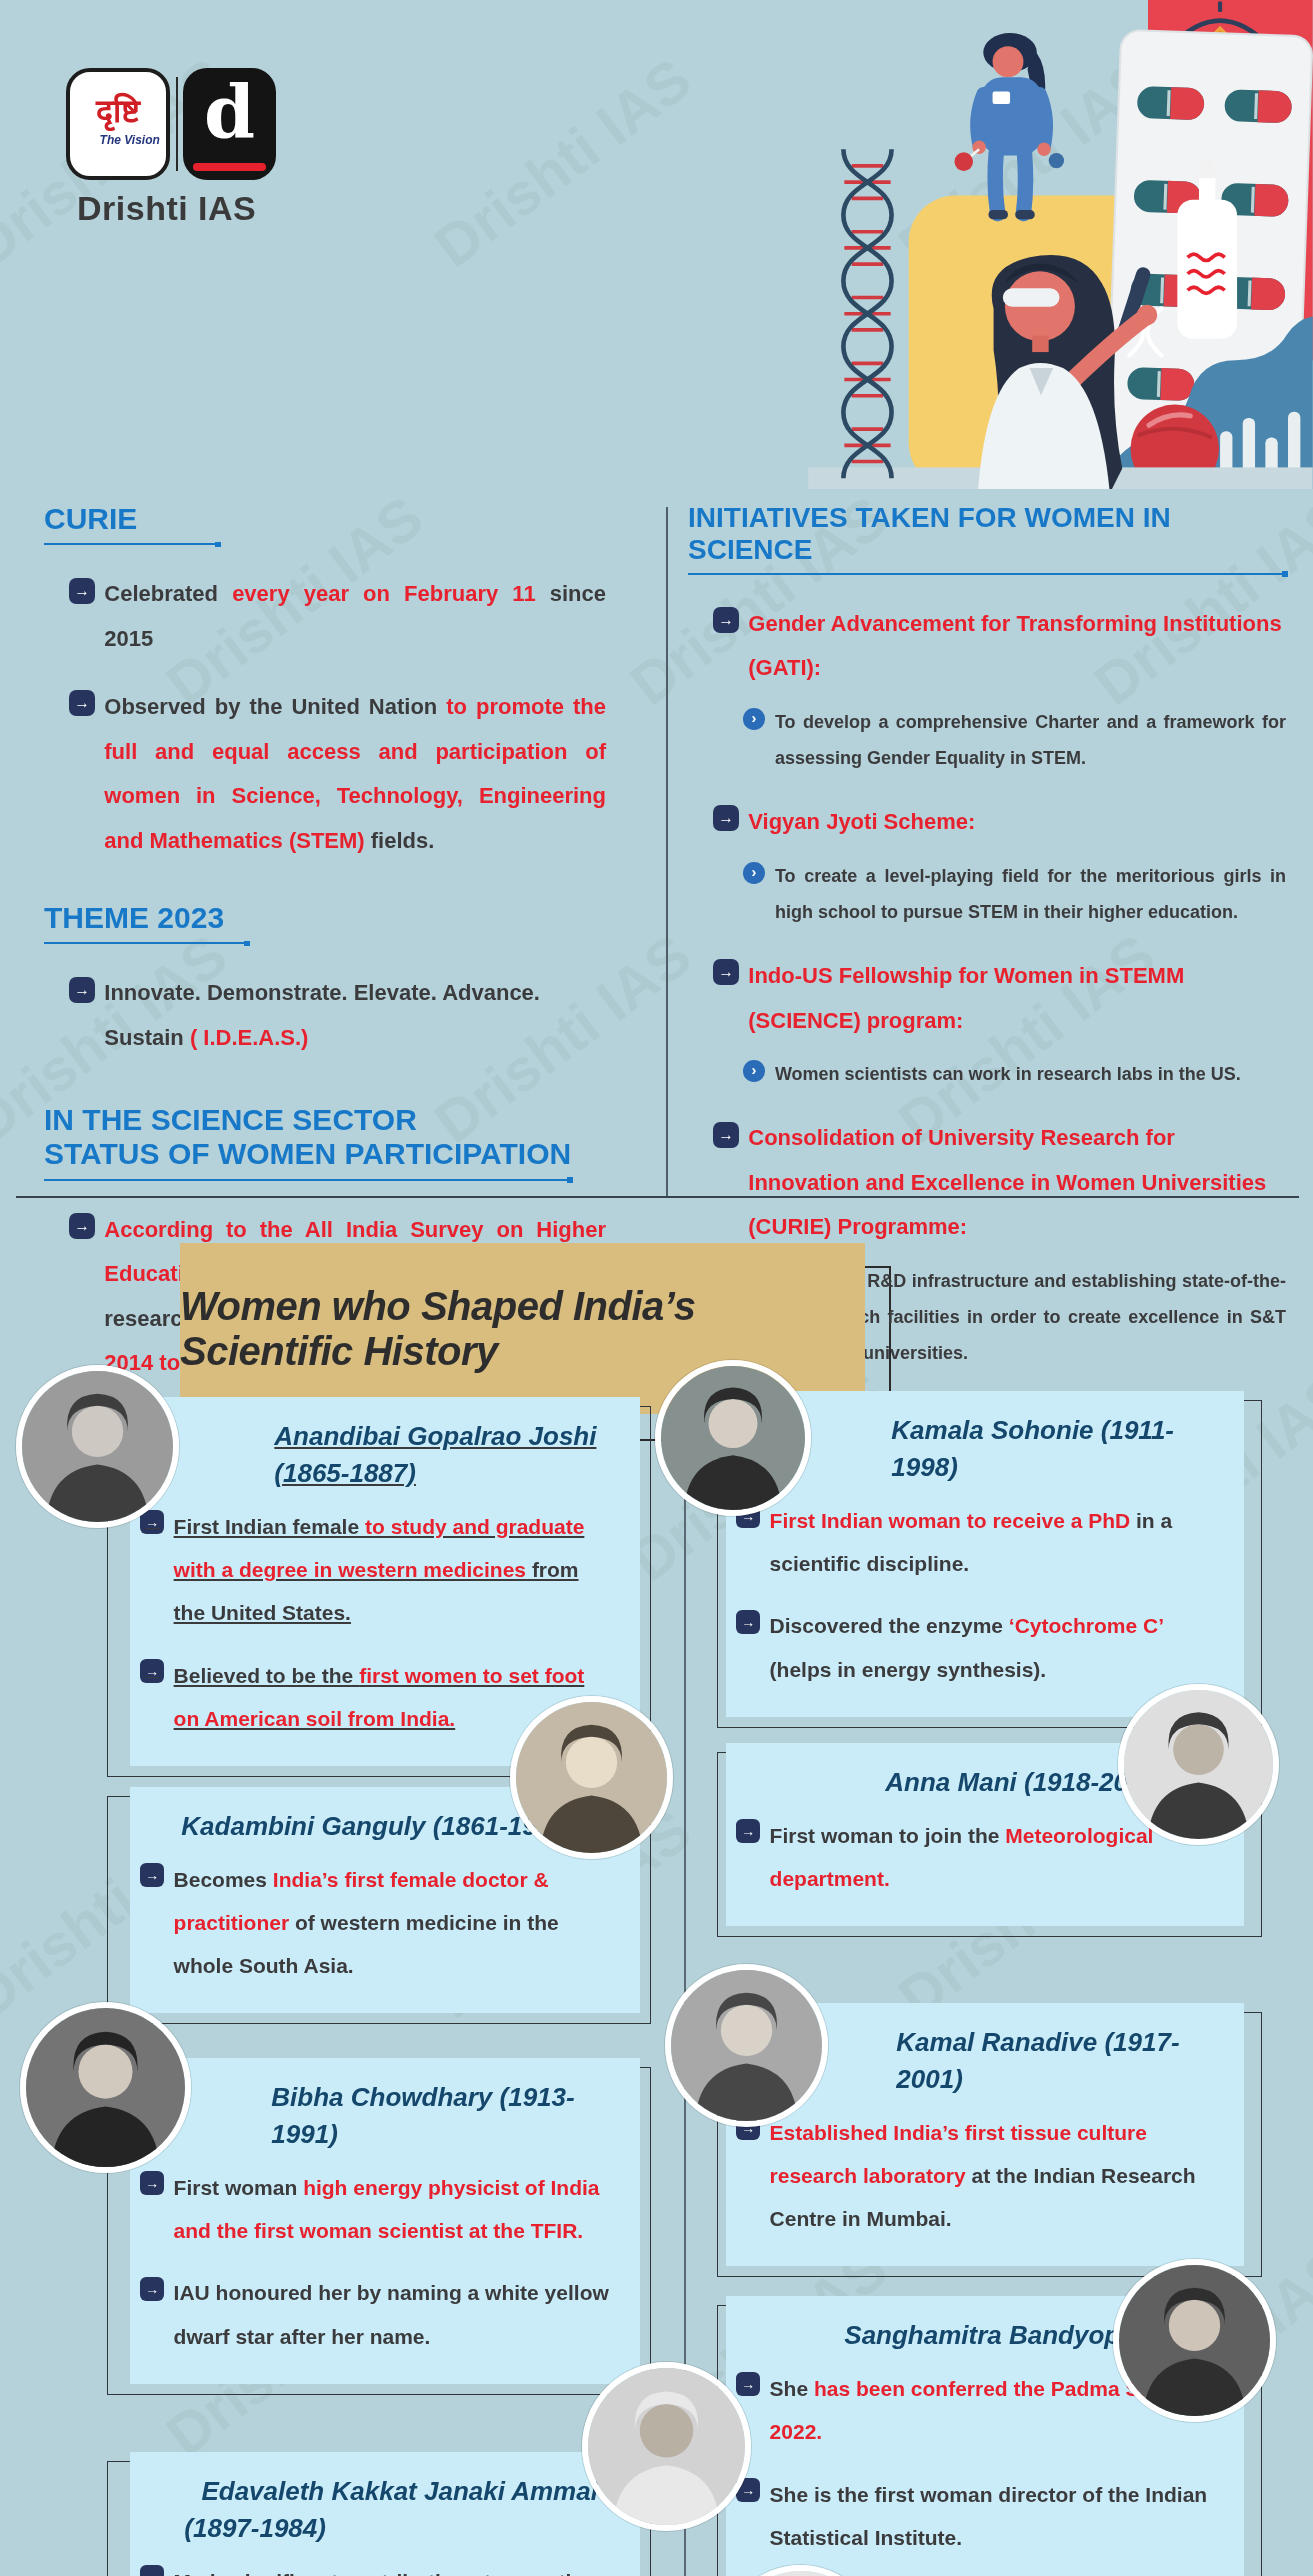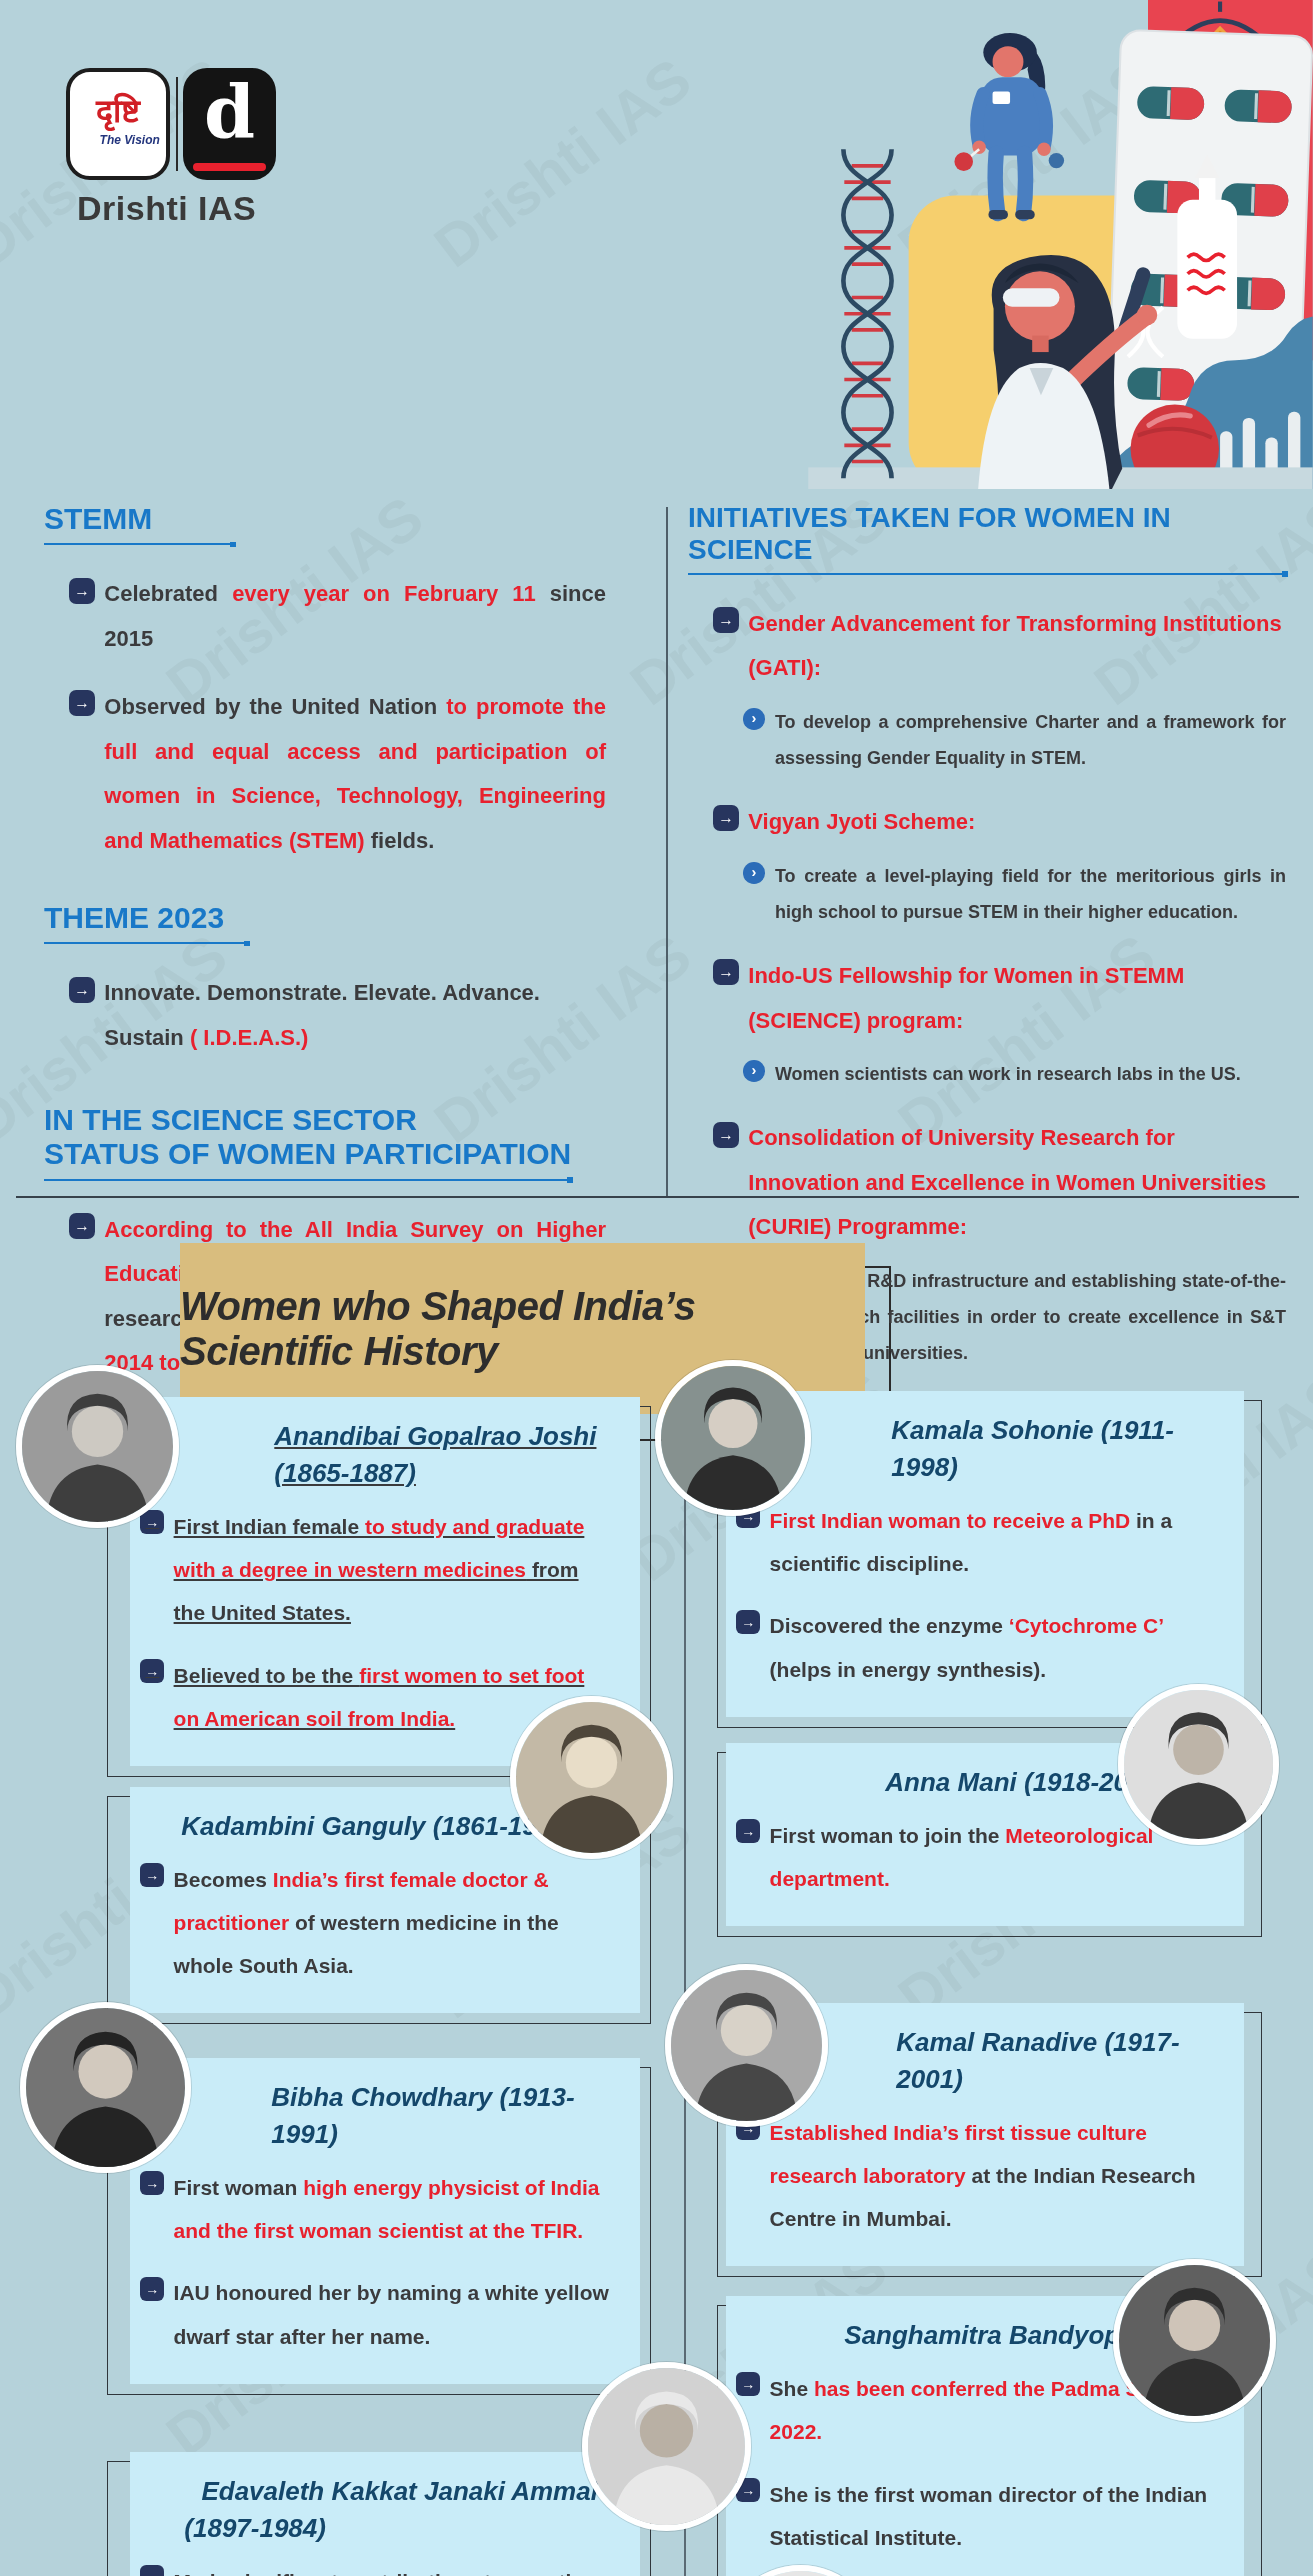--- a/index.html
+++ b/index.html
@@ -237,21 +237,21 @@
       </g>
       <path d="M210,262 Q290,185 352,138" stroke="#e2756b" stroke-width="34" stroke-linecap="round" fill="none"></path>
       <circle cx="358" cy="132" r="20" fill="#e2756b"></circle>
       <path d="M30,470 Q45,280 110,235 Q150,215 195,235 Q265,275 285,470 Z" fill="#eef3f6"></path>
       <path d="M130,235 L152,288 L176,235 Z" fill="#c9d4da"></path>
     </g>
   </svg>
 
 
   <div id="col-left">
-    <h2 class="sec-h" id="h-about">STEMM</h2>
+    <h2 class="sec-h" id="h-about">CURIE</h2>
     <div class="blist" id="about-list">
         <div class="bullet">
           <span class="ic">→</span>
           <p class="btxt jt"><span>Celebrated </span><span class="r">every year on February 11</span><span> since 2015</span></p>
         </div>
         <div class="bullet">
           <span class="ic">→</span>
           <p class="btxt jt"><span>Observed by the United Nation </span><span class="r">to promote the full and equal access and participation of women in Science, Technology, Engineering and Mathematics (STEM)</span><span> fields.</span></p>
         </div>
       </div>

